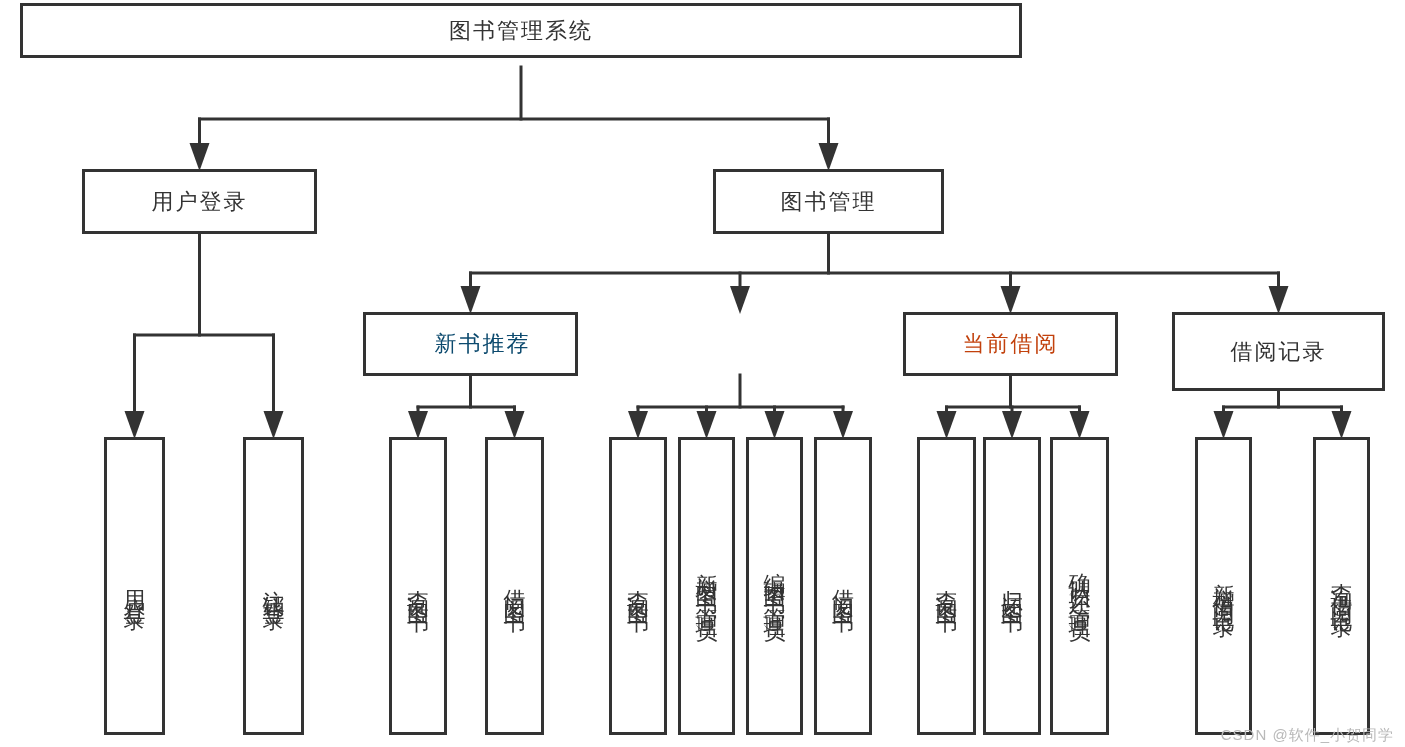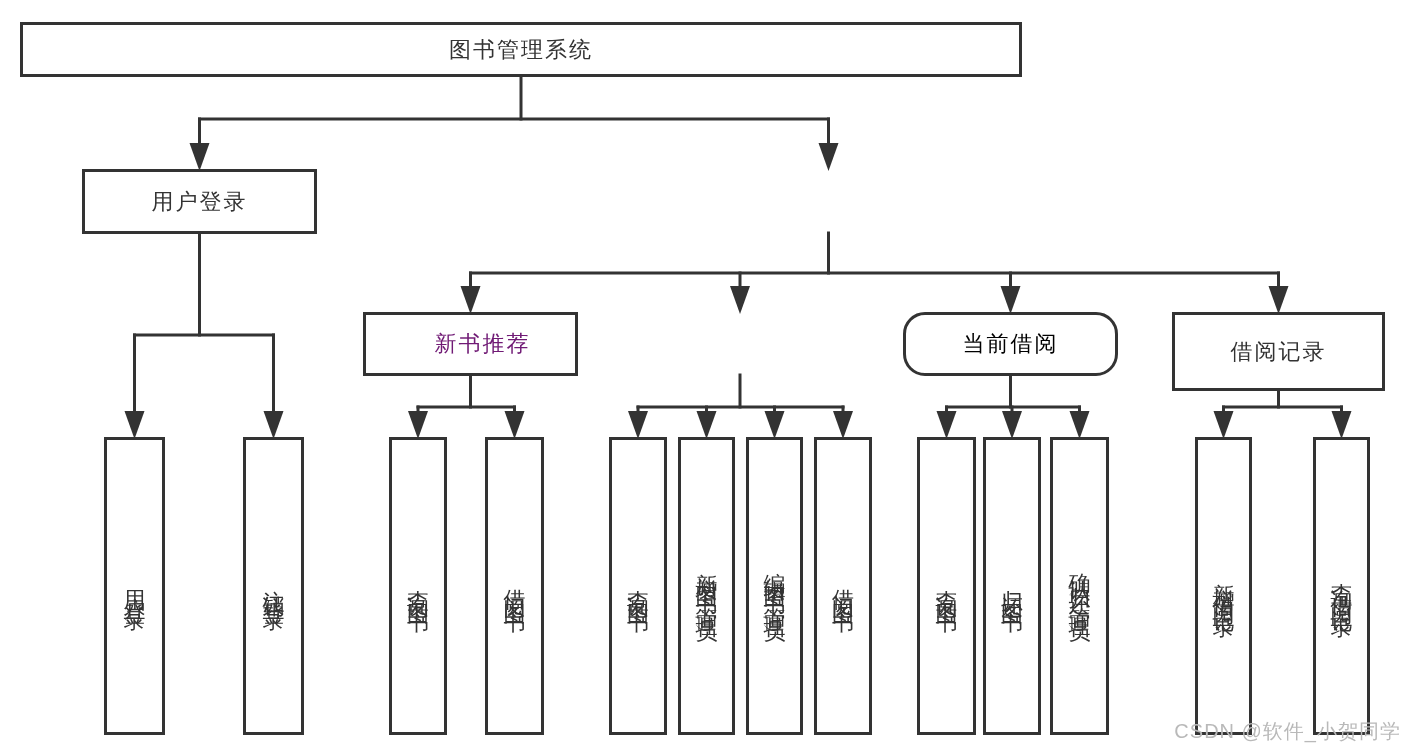--- a/index.html
+++ b/index.html
@@ -35,23 +35,23 @@
   .node.vertical {
     font-size: 22px;
   }
   .node.vertical .label {
     writing-mode: vertical-rl;
     letter-spacing: 7px;
     line-height: 1;
   }
   .watermark {
     position: absolute;
-    right: 4px;
+    right: 11px;
     bottom: 2px;
-    font-size: 20px;
+    font-size: 15px;
     letter-spacing: 1px;
     white-space: nowrap;
     z-index: 5;
   }
 </style>
 </head>
 <body>
 
 <div class="canvas" id="diagram">
   <svg id="connectors" xmlns="http://www.w3.org/2000/svg">
@@ -102,30 +102,33 @@
       <line x1="1079.5" y1="407" x2="1079.5" y2="415" stroke="#333333" stroke-width="3" stroke-linecap="square"></line>
       <polygon points="1069.5,411 1089.5,411 1079.5,439" fill="#333333"></polygon>
       <line x1="1278.5" y1="375" x2="1278.5" y2="407" stroke="#333333" stroke-width="3" stroke-linecap="square"></line>
       <line x1="1223.5" y1="407" x2="1341.5" y2="407" stroke="#333333" stroke-width="3" stroke-linecap="square"></line>
       <line x1="1223.5" y1="407" x2="1223.5" y2="415" stroke="#333333" stroke-width="3" stroke-linecap="square"></line>
       <polygon points="1213.5,411 1233.5,411 1223.5,439" fill="#333333"></polygon>
       <line x1="1341.5" y1="407" x2="1341.5" y2="415" stroke="#333333" stroke-width="3" stroke-linecap="square"></line>
       <polygon points="1331.5,411 1351.5,411 1341.5,439" fill="#333333"></polygon>
     </svg>
   <div class="watermark" style="color: rgb(185, 185, 185);">CSDN @软件_小贺同学</div>
-<div class="node horizontal" style="left: 20px; top: 22px; width: 1002px; height: 55px; border-color: rgb(51, 51, 51); color: rgb(51, 51, 51);">
+<div class="node horizontal" style="left: 20px; top: 3px; width: 1002px; height: 55px; border-color: rgb(51, 51, 51); color: rgb(51, 51, 51);">
       <span class="label">图书管理系统</span>
     </div>
     <div class="node horizontal" style="left: 82px; top: 169px; width: 235px; height: 65px; border-color: rgb(51, 51, 51); color: rgb(51, 51, 51);">
       <span class="label">用户登录</span>
     </div>
-    <div class="node horizontal" style="left: 363px; top: 312px; width: 215px; height: 64px; border-color: rgb(51, 51, 51); color: #701a75; padding-left: 24px;">
+    <div class="node horizontal" style="left: 713px; top: 169px; width: 231px; height: 65px; border-color: rgb(51, 51, 51); color: rgb(51, 51, 51);">
+      <span class="label">图书管理</span>
+    </div>
+    <div class="node horizontal" style="left: 363px; top: 312px; width: 215px; height: 64px; border-color: rgb(51, 51, 51); color: #0c4a6e; padding-left: 24px;">
       <span class="label">新书推荐</span>
     </div>
-    <div class="node horizontal" style="left: 903px; top: 312px; width: 215px; height: 64px; border-color: rgb(51, 51, 51); color: #000000; border-radius: 22px;">
+    <div class="node horizontal" style="left: 903px; top: 312px; width: 215px; height: 64px; border-color: rgb(51, 51, 51); color: #c2410c;">
       <span class="label">当前借阅</span>
     </div>
     <div class="node horizontal" style="left: 1172px; top: 312px; width: 213px; height: 79px; border-color: rgb(51, 51, 51); color: rgb(51, 51, 51);">
       <span class="label">借阅记录</span>
     </div>
     <div class="node vertical" style="left: 104px; top: 437px; width: 61px; height: 298px; border-color: rgb(51, 51, 51); color: rgb(51, 51, 51);">
       <span class="label">用户登录</span>
     </div>
     <div class="node vertical" style="left: 243px; top: 437px; width: 61px; height: 298px; border-color: rgb(51, 51, 51); color: rgb(51, 51, 51);">
       <span class="label">注销登录</span>

